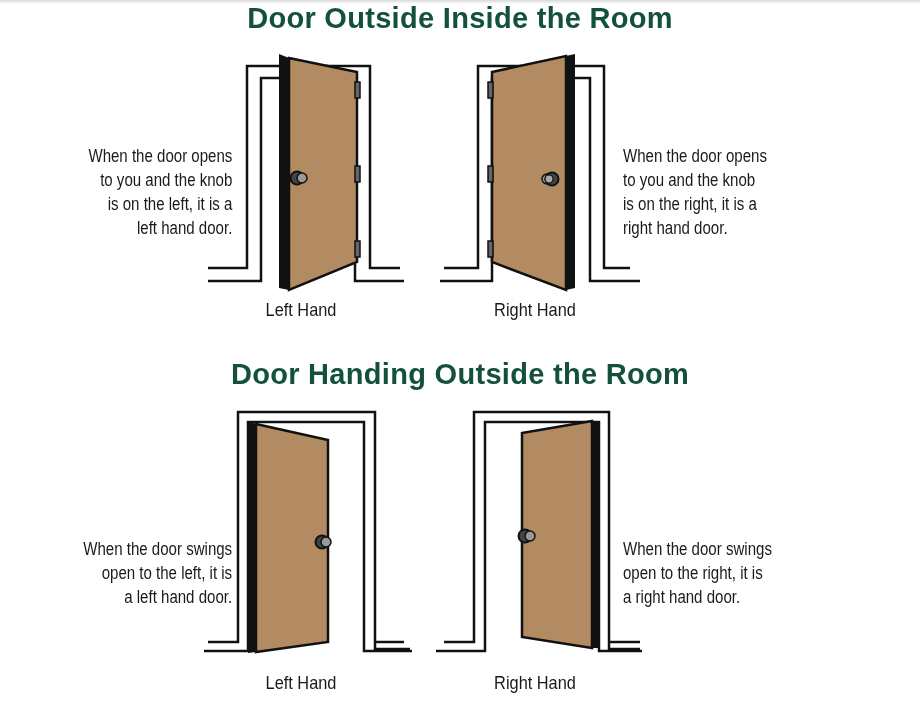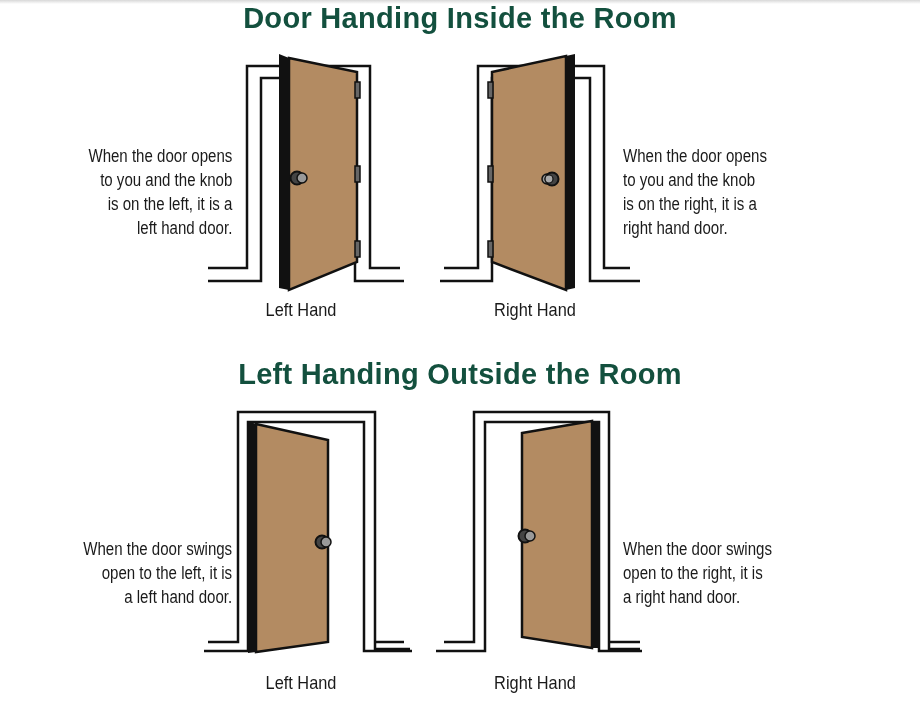--- a/index.html
+++ b/index.html
@@ -11,22 +11,22 @@
   .desc.left-al { text-align: left; transform-origin: left top; }
   .desc span { display: block; white-space: nowrap; }
   .caption { position: absolute; font-family: "Liberation Sans", sans-serif; font-size: 19px; color: #1a1a1a; text-align: center; width: 140px; transform: scaleX(0.86); }
   svg.art { position: absolute; left: 0; top: 0; }
 </style>
 </head>
 <body>
 
 <div class="topshade"></div>
 
-<div class="title" style="top:2px;">Door Handing Inside the Room</div>
-<div class="title" style="top:358px;">Left Handing Outside the Room</div>
+<div class="title" style="top:2px;">Door Outside Inside the Room</div>
+<div class="title" style="top:358px;">Door Handing Outside the Room</div>
 
 <svg class="art" width="920" height="706" viewBox="0 0 920 706" xmlns="http://www.w3.org/2000/svg">
 
   <g>
 
     <polyline points="208,268 247,268 247,66 370,66 370,268 400,268" fill="none" stroke="#111" stroke-width="2.5"></polyline>
 
     <polyline points="208,281 261,281 261,78 355,78 355,281 404,281" fill="none" stroke="#111" stroke-width="2.5"></polyline>
 
     <polygon points="289,58 357,72 357,262 289,290" fill="#b38b62" stroke="#111" stroke-width="2.5"></polygon>

